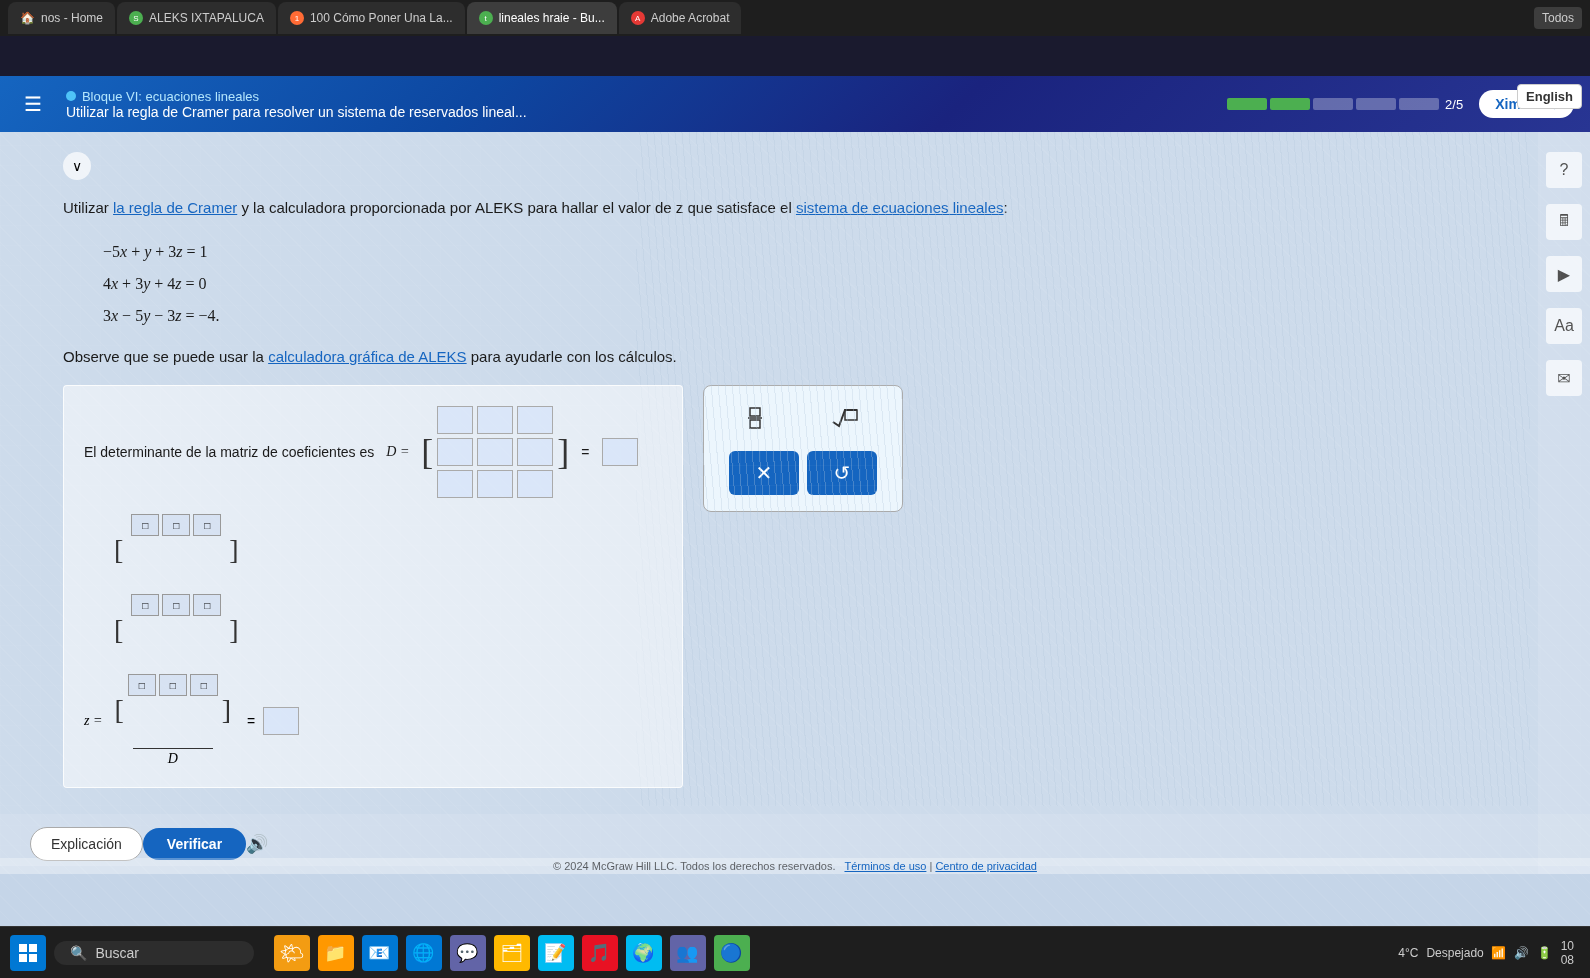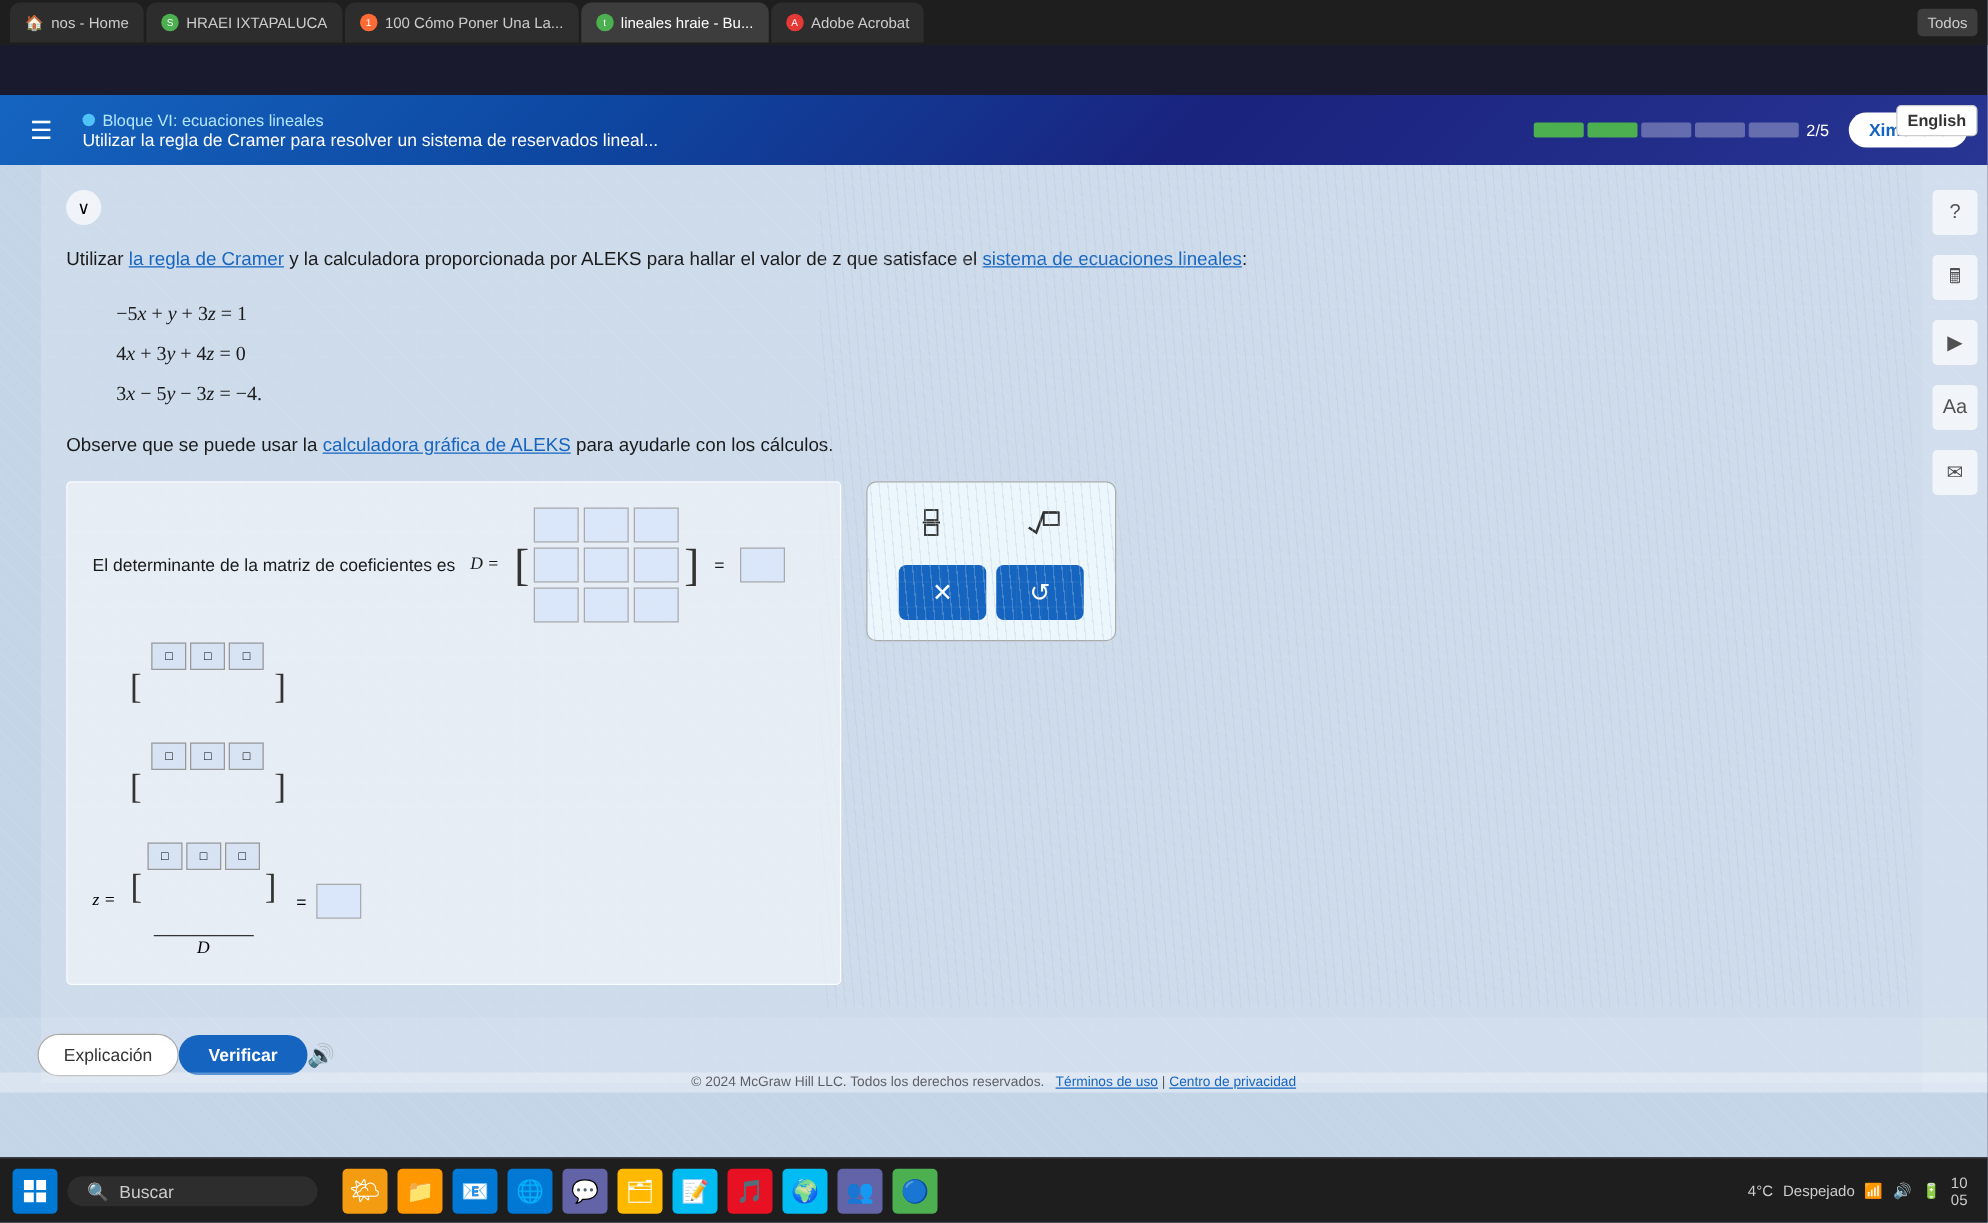--- a/index.html
+++ b/index.html
@@ -234,25 +234,24 @@
       border-radius: 4px;
       padding: 4px 8px;
       font-size: 13px;
       font-weight: 600;
       cursor: pointer;
       color: #333;
     }
 
     
     .content-section {
-      padding: 20px 20px;
+      padding: 20px 63px;
       background: rgba(255,255,255,0.15);
       min-height: calc(100% - 56px - 60px);
       position: relative;
-      margin-left: 33px;
     }
 
     
     .bg-pattern {
       position: absolute;
       top: 0;
       left: 0;
       right: 0;
       bottom: 0;
       background-image: 
@@ -551,21 +550,21 @@
 <body>
 
 <div class="browser-chrome">
   <div class="browser-tabs">
     <div class="browser-tab">
       <span>🏠</span>
       <span>nos - Home</span>
     </div>
     <div class="browser-tab">
       <span class="tab-favicon">S</span>
-      <span>HRAEI IXTAPALUCA</span>
+      <span>ALEKS IXTAPALUCA</span>
     </div>
     <div class="browser-tab">
       <span class="tab-favicon orange">1</span>
       <span>100 Cómo Poner Una La...</span>
     </div>
     <div class="browser-tab active">
       <span class="tab-favicon">t</span>
       <span>lineales hraie - Bu...</span>
     </div>
     <div class="browser-tab">
@@ -784,16 +783,16 @@
     <div class="taskbar-icon" style="background:#4CAF50;">🔵</div>
   </div>
   <div class="taskbar-right">
     <span>4°C</span>
     <span>Despejado</span>
     <span>📶</span>
     <span>🔊</span>
     <span>🔋</span>
     <div class="taskbar-time">
       <div>10</div>
-      <div>05</div>
+      <div>08</div>
     </div>
   </div>
 </div>
 
 </body></html>

